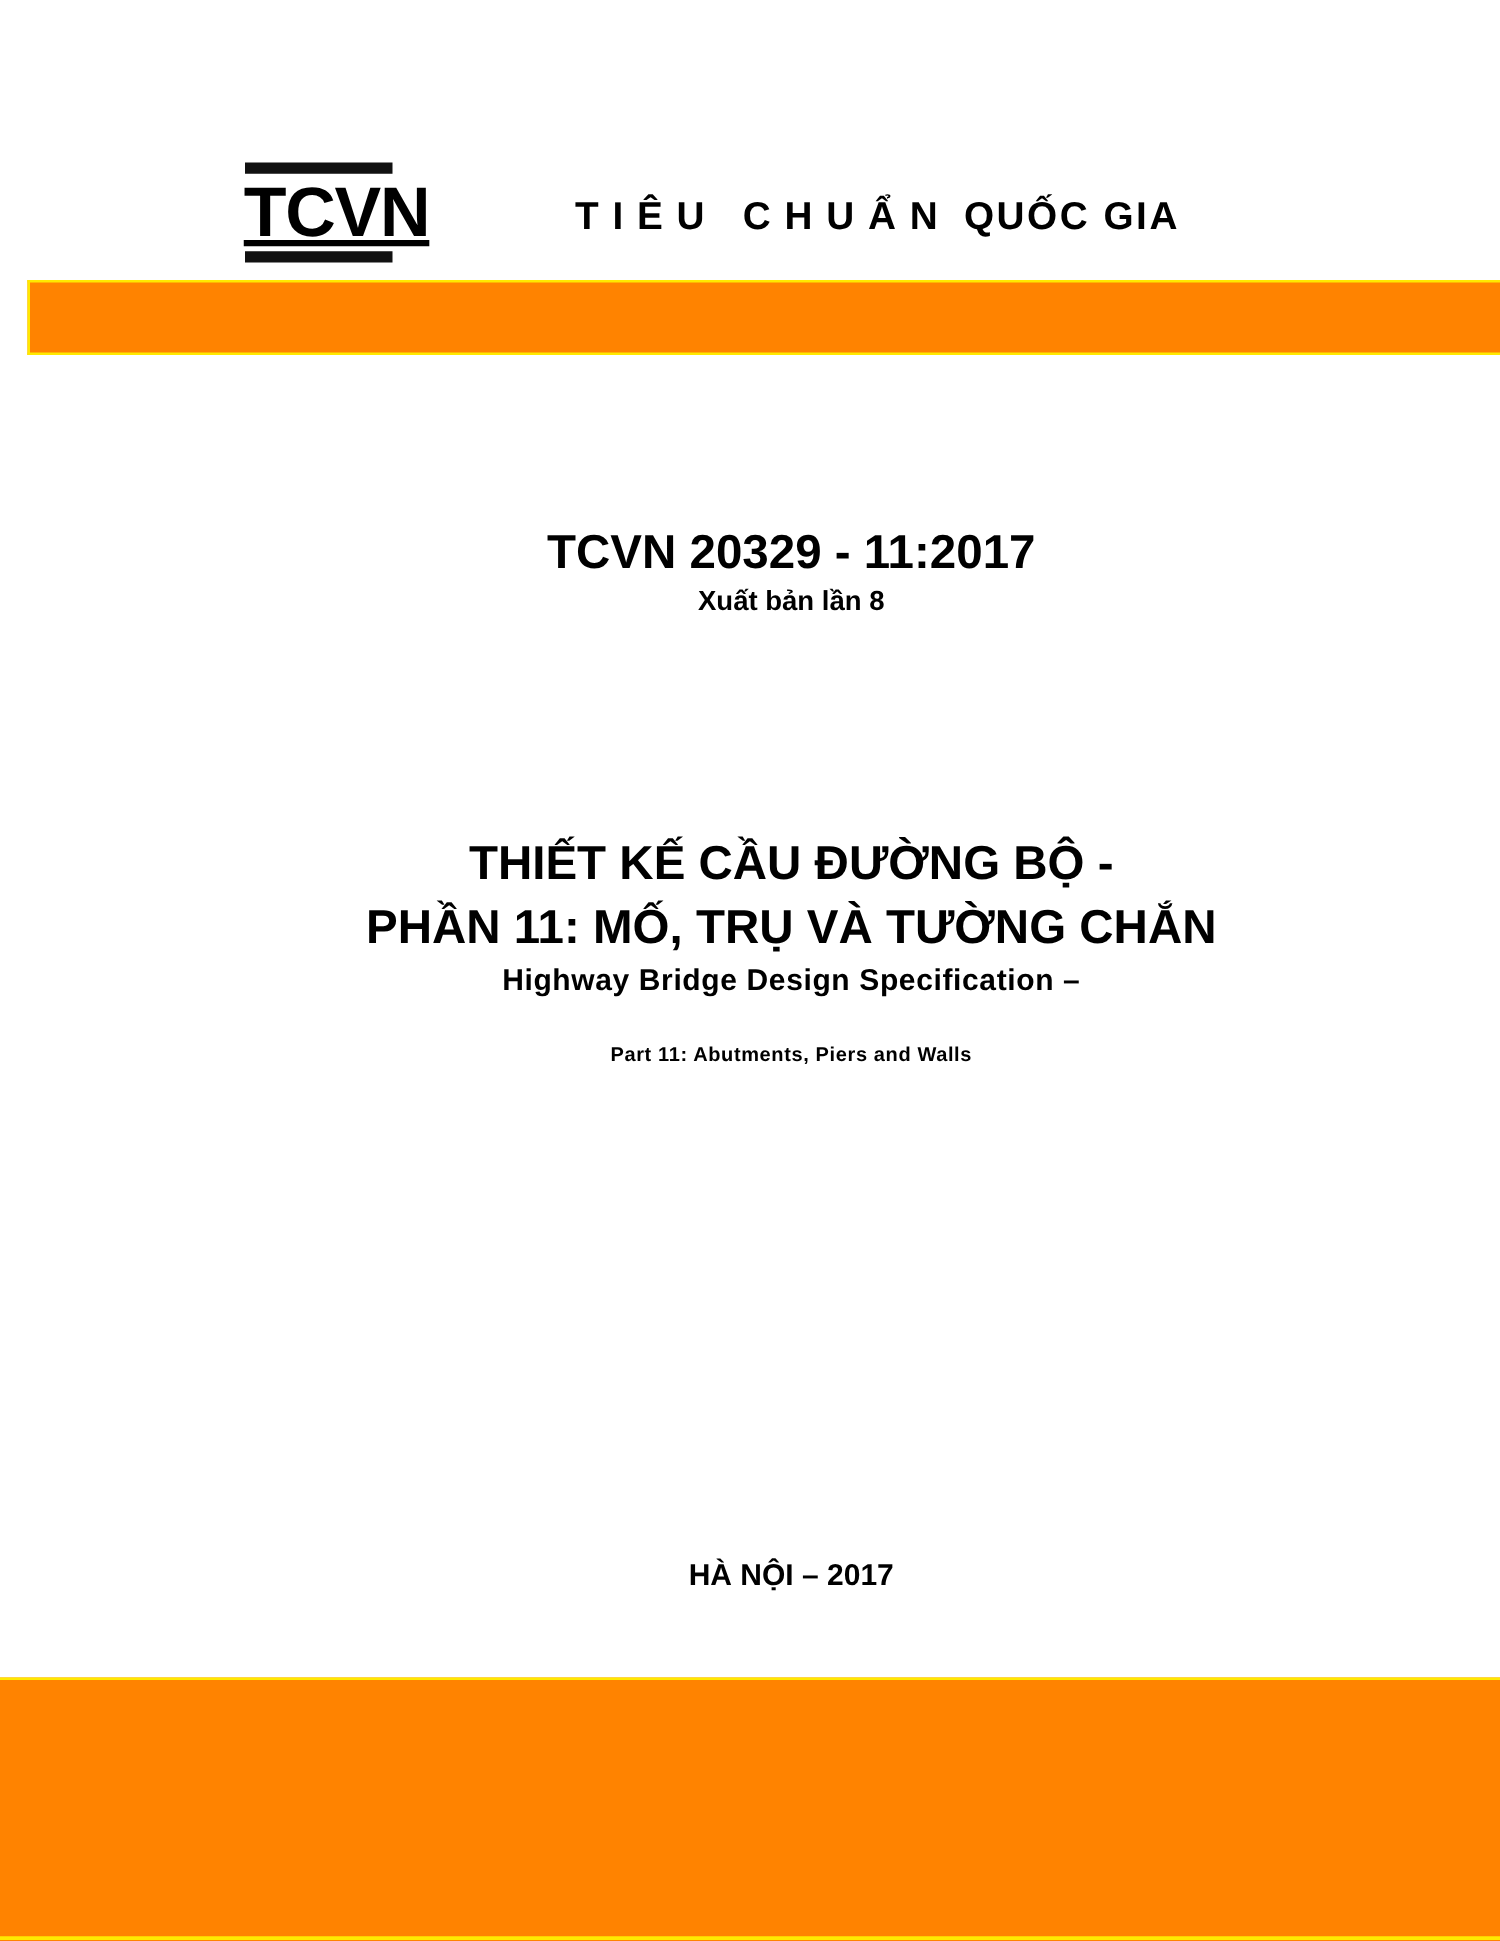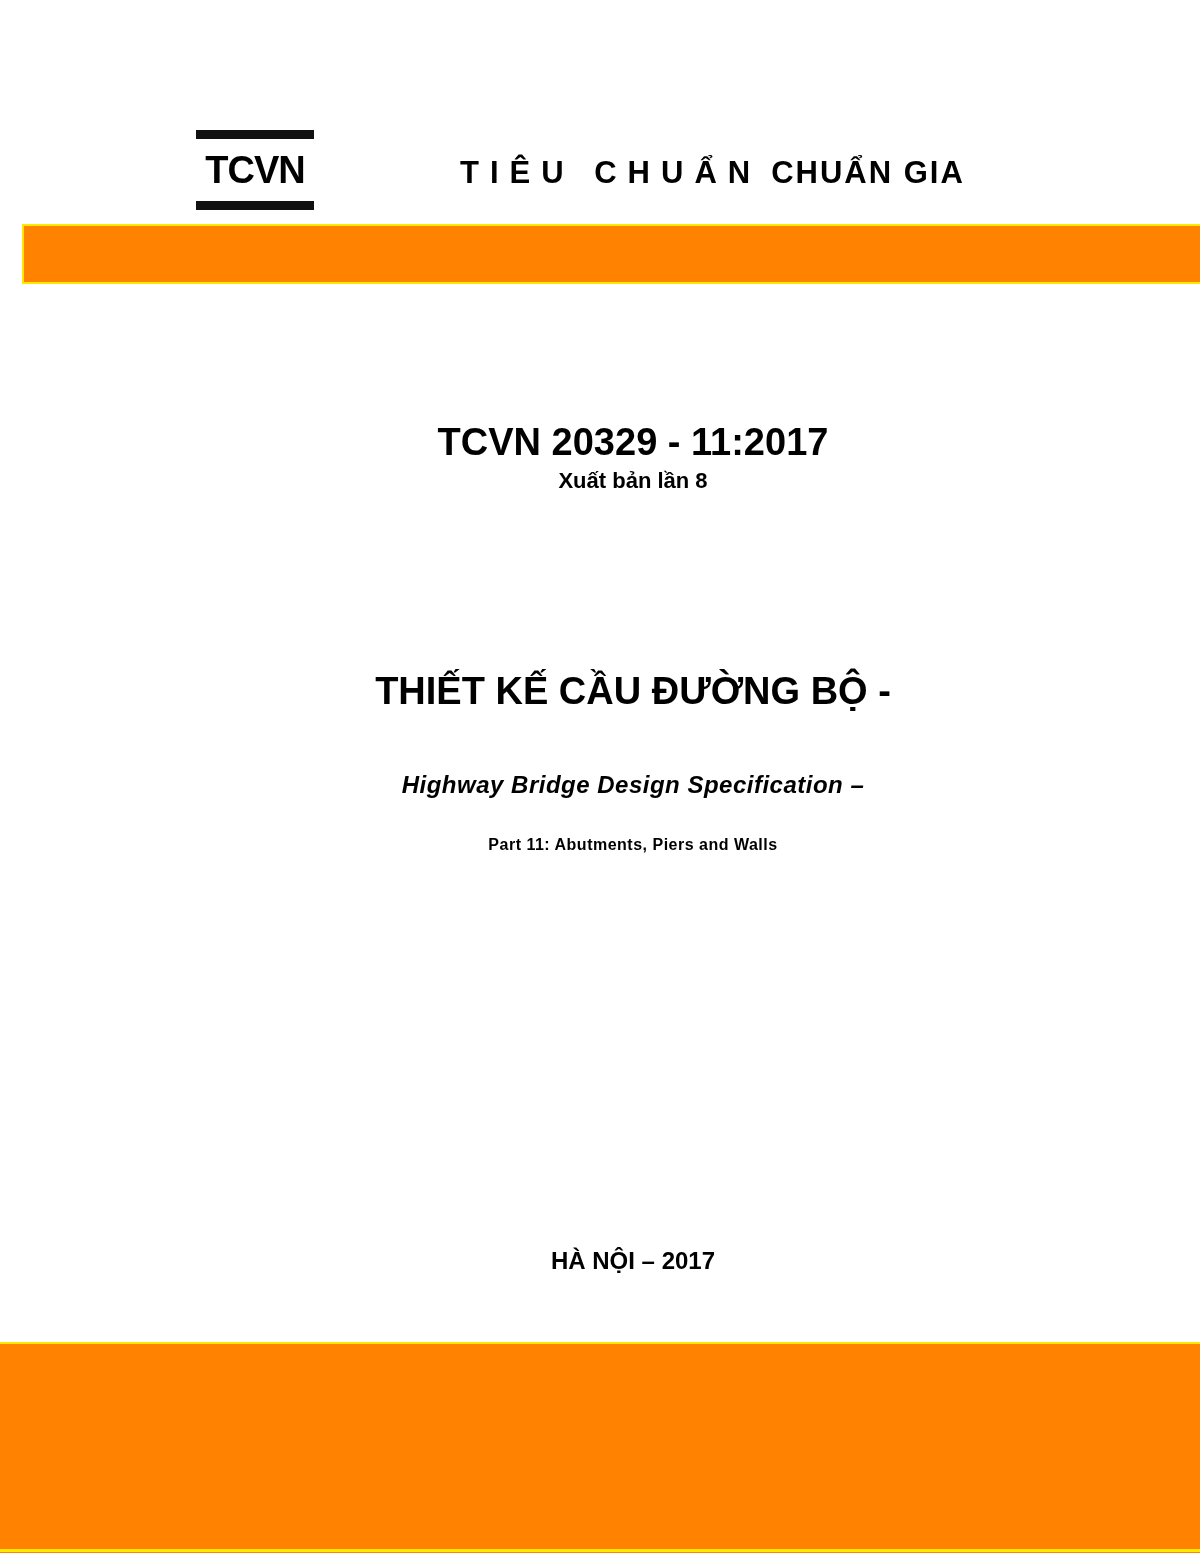--- a/index.html
+++ b/index.html
@@ -24,25 +24,26 @@
     width: 120px;
     text-align: center;
   }
   .logo-bar {
     width: 118px;
     height: 9px;
     background: #111111;
     margin: 0 auto;
   }
   .logo-text {
-    font-size: 38px;
+    font-size: 56px;
     font-weight: bold;
     letter-spacing: -1px;
     line-height: 62px;
     display: block;
+    text-decoration: underline;
   }
 
   
   .header-title {
     position: absolute;
     left: 460px;
     top: 152px;
     white-space: nowrap;
     font-weight: bold;
     font-size: 31px;
@@ -109,21 +110,20 @@
   .title-vi {
     top: 638px;
     font-size: 38px;
     line-height: 51px;
     margin-top: 28px;
   }
   .title-en-1 {
     top: 770px;
     font-size: 24px;
     line-height: 30px;
-    font-style: italic;
     letter-spacing: 0.5px;
   }
   .title-en-2 {
     top: 830px;
     font-size: 16px;
     line-height: 30px;
     letter-spacing: 0.5px;
   }
   .pub-place {
     top: 1246px;
@@ -134,31 +134,32 @@
 </head>
 <body>
 
 <div class="logo">
   <div class="logo-bar"></div>
   <span class="logo-text">TCVN</span>
   <div class="logo-bar"></div>
 </div>
 
 <div class="header-title">
-  <span class="part1">TIÊU CHUẨN</span><span class="part2">CHUẨN GIA</span>
+  <span class="part1">TIÊU CHUẨN</span><span class="part2">QUỐC GIA</span>
 </div>
 
 <div class="band-top"></div>
 
 <div class="content-line std-code">TCVN 20329 - 11:2017</div>
 
 <div class="content-line std-edition">Xuất bản lần 8</div>
 
 <div class="content-line title-vi">
   <div>THIẾT KẾ CẦU ĐƯỜNG BỘ -</div>
+  <div>PHẦN 11: MỐ, TRỤ VÀ TƯỜNG CHẮN</div>
 </div>
 
 <div class="content-line title-en-1">Highway Bridge Design Specification –</div>
 <div class="content-line title-en-2">Part 11: Abutments, Piers and Walls</div>
 
 <div class="content-line pub-place">HÀ NỘI – 2017</div>
 
 <div class="band-bottom">
   <div class="bottom-line"></div>
 </div>

